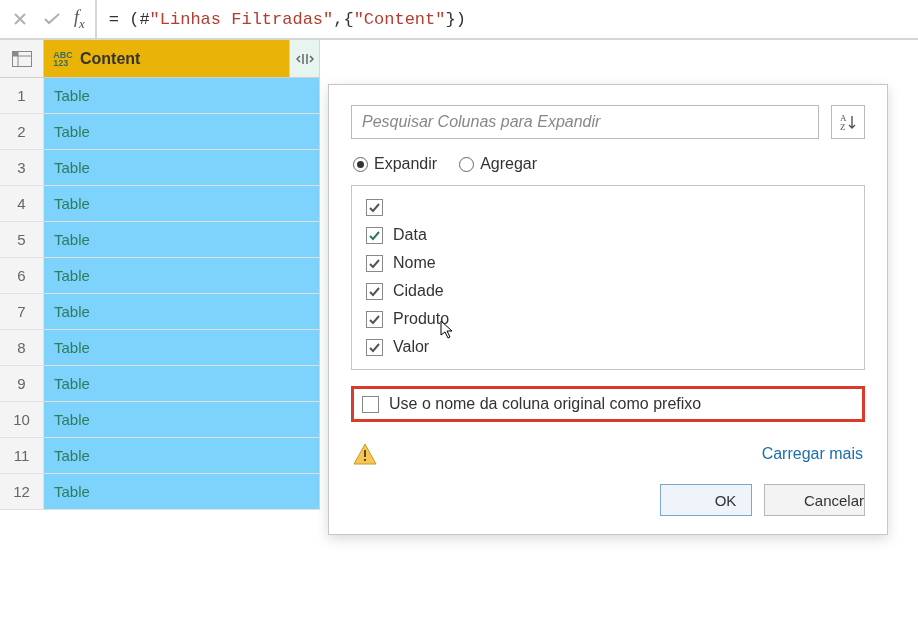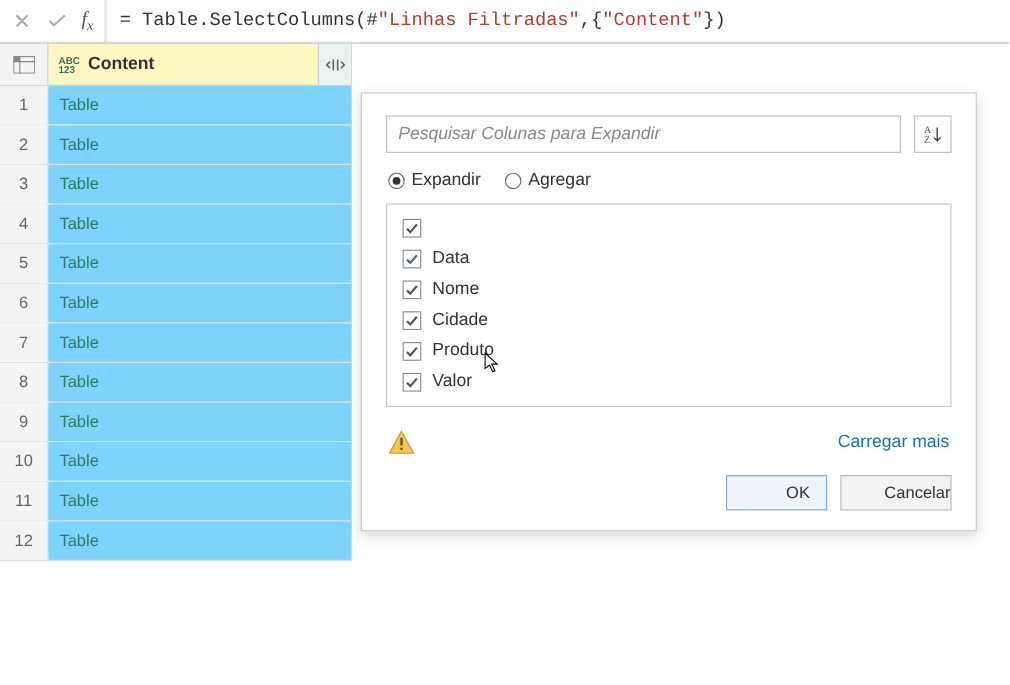--- a/index.html
+++ b/index.html
@@ -67,21 +67,21 @@
     position: relative;
   }
 
   
   .grid {
     width: 320px;
     border-right: 1px solid #d6d6d6;
   }
   .grid-header {
     display: flex;
-    background: #fef9c3;
+    background: #eab308;
     border-bottom: 1px solid #cfcfcf;
     height: 38px;
   }
   .cell-corner {
     width: 44px;
     display: flex; align-items: center; justify-content: center;
     background: #f4f4f4;
     border-right: 1px solid #cfcfcf;
   }
   .cell-header {
@@ -272,21 +272,21 @@
         </svg>
     </span>
     <span class="fb-icon">
       <svg width="18" height="14" viewBox="0 0 18 14">
           <path d="M2 7 L6 11 L16 2" stroke="#b0b0b0" stroke-width="2" fill="none"></path>
         </svg>
     </span>
     <span class="fx">f<span style="font-size:13px;vertical-align:sub;">x</span></span>
   </div>
   <div class="formula-input">
-    <span class="tok-eq">= </span><span class="tok-fn">Table.SelectColumns</span><span class="tok-paren">(</span><span class="tok-hash">#</span><span class="tok-str">"Linhas Filtradas"</span><span class="tok-paren">,</span><span class="tok-brace">{</span><span class="tok-str">"Content"</span><span class="tok-brace">}</span><span class="tok-paren">)</span>
+    <span class="tok-eq">= </span><span class="tok-paren">(</span><span class="tok-hash">#</span><span class="tok-str">"Linhas Filtradas"</span><span class="tok-paren">,</span><span class="tok-brace">{</span><span class="tok-str">"Content"</span><span class="tok-brace">}</span><span class="tok-paren">)</span>
   </div>
 </div>
 
 <div class="content">
 
   <div class="grid">
     <div class="grid-header">
       <div class="cell-corner">
         <svg width="20" height="16" viewBox="0 0 20 16">
           <rect x="0.5" y="0.5" width="19" height="15" fill="none" stroke="#888"></rect>
@@ -435,20 +435,26 @@
             <span class="chk-box checked">
               <svg width="13" height="13" viewBox="0 0 13 13">
                 <path d="M2 7 L5 10 L11 3" stroke="#555" stroke-width="2" fill="none"></path>
               </svg>
             </span>
             <span>Valor</span>
           </div>
         </div>
     </div>
 
+    <div class="prefix-row">
+      <span class="chk-box">
+        
+      </span>
+      <span>Use o nome da coluna original como prefixo</span>
+    </div>
 
     <div class="warn-row">
       <span class="warn-icon">
         <svg width="24" height="22" viewBox="0 0 24 22">
           <path d="M12 1 L23 21 L1 21 Z" fill="#f6c553" stroke="#c79a2a" stroke-width="1"></path>
           <rect x="11" y="7" width="2" height="7" fill="#5a4a1a"></rect>
           <rect x="11" y="16" width="2" height="2" fill="#5a4a1a"></rect>
         </svg>
       </span>
       <span class="load-more">Carregar mais</span>

